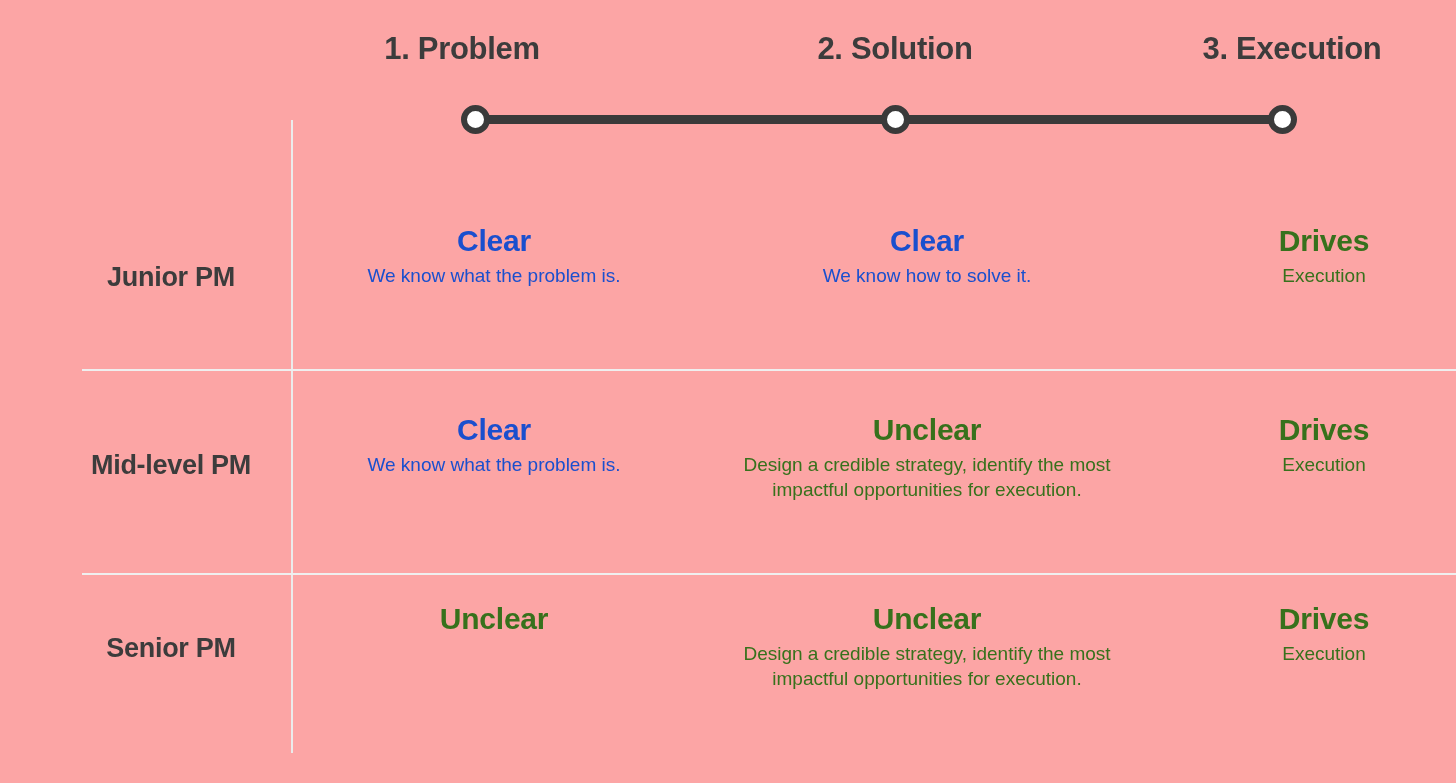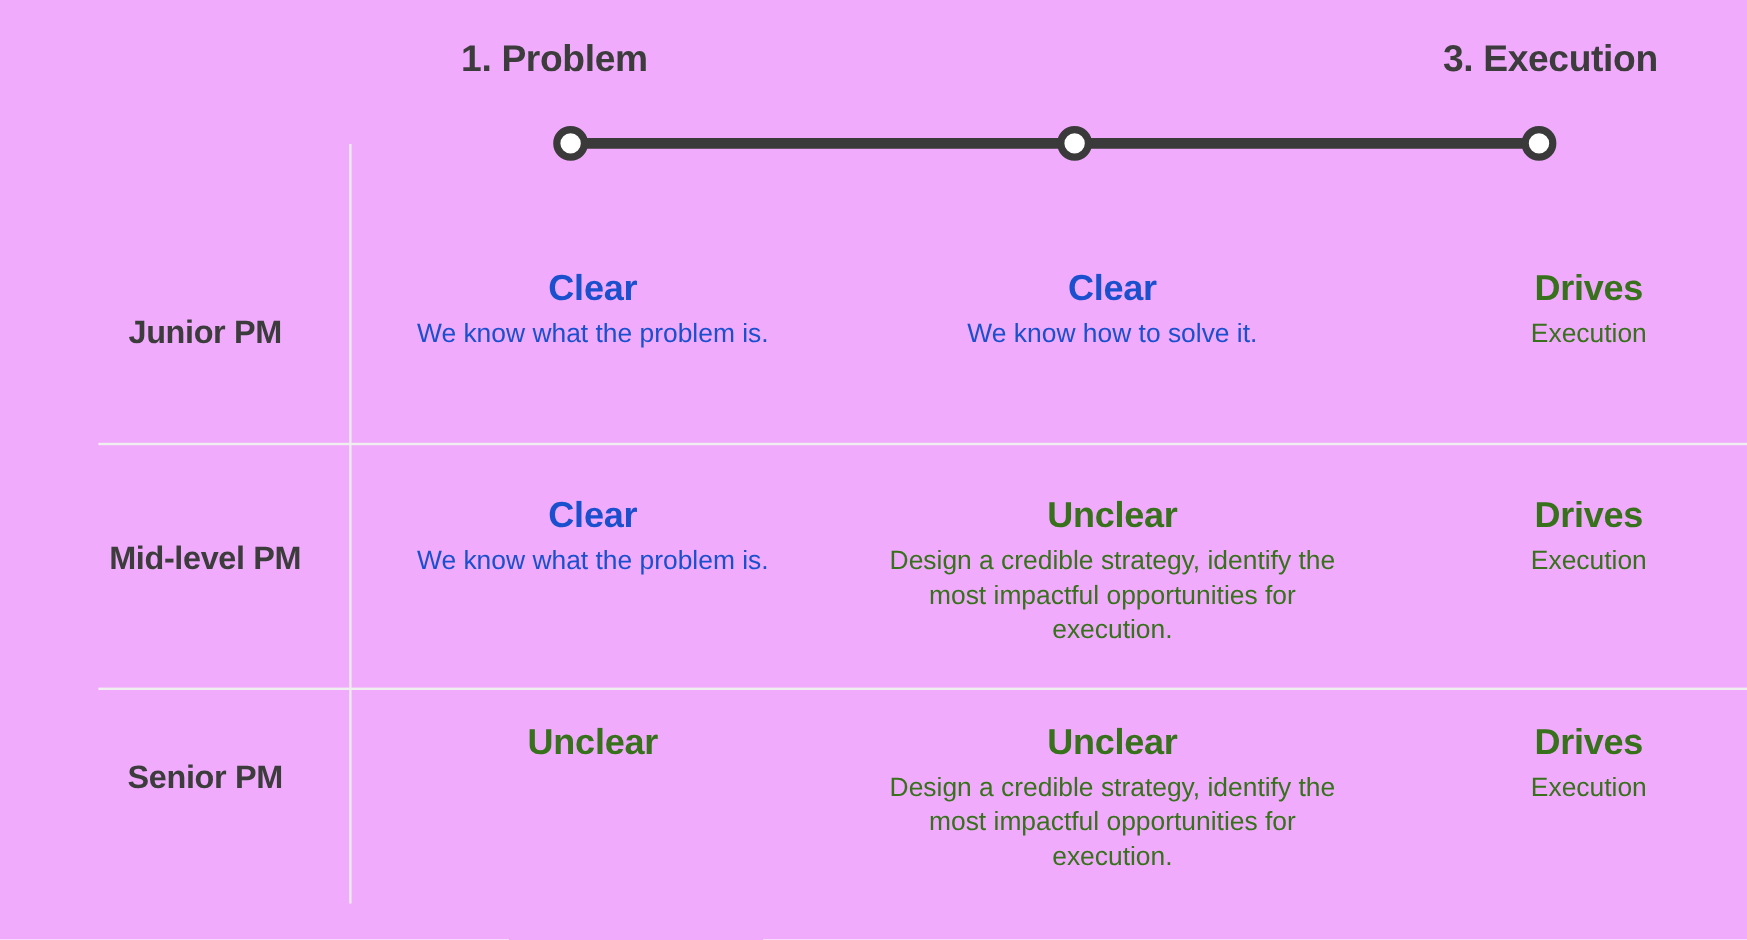--- a/index.html
+++ b/index.html
@@ -8,21 +8,21 @@
     background: #ffffff;
   }
   body {
     font-family: "Liberation Sans", sans-serif;
     -webkit-font-smoothing: antialiased;
   }
   #canvas {
     position: relative;
     width: 1456px;
     height: 783px;
-    background: #f0abfc;
+    background: #fca5a5;
     overflow: hidden;
   }
 
   
   .col-header {
     position: absolute;
     top: 31px;
     font-size: 31px;
     font-weight: bold;
     color: #3c3c3c;
@@ -115,21 +115,21 @@
     margin-left: 32px;
   }
   .cell-title {
     font-size: 30px;
     font-weight: bold;
     line-height: 1.16;
     letter-spacing: -0.2px;
     white-space: nowrap;
   }
   .cell-desc {
-    font-size: 22px;
+    font-size: 19px;
     line-height: 1.32;
     margin-top: 4px;
   }
   .tone-clear   .cell-title, .tone-clear   .cell-desc { color: #1a4fce; }
   .tone-unclear .cell-title, .tone-unclear .cell-desc { color: #37711c; }
   .tone-drives  .cell-title, .tone-drives  .cell-desc { color: #37711c; }
 
   
   .col-problem   { left: 292px; width: 340px; }
   .col-solution  { left: 700px; width: 390px; }
@@ -141,20 +141,21 @@
 
   #row-junior .col-solution { left: 725px; width: 340px; }
   #row-senior .col-problem  { left: 287px; width: 350px; }
 </style>
 </head>
 <body>
 
 <div id="canvas">
 
   <div id="hdr-problem" class="col-header">1. Problem</div>
+  <div id="hdr-solution" class="col-header">2. Solution</div>
   <div id="hdr-execution" class="col-header">3. Execution</div>
 
   <div id="timeline">
     <div id="timeline-bar"></div>
     <div id="node-1" class="node"></div>
     <div id="node-2" class="node"></div>
     <div id="node-3" class="node"></div>
   </div>
 
   <div id="v-divider"></div>

